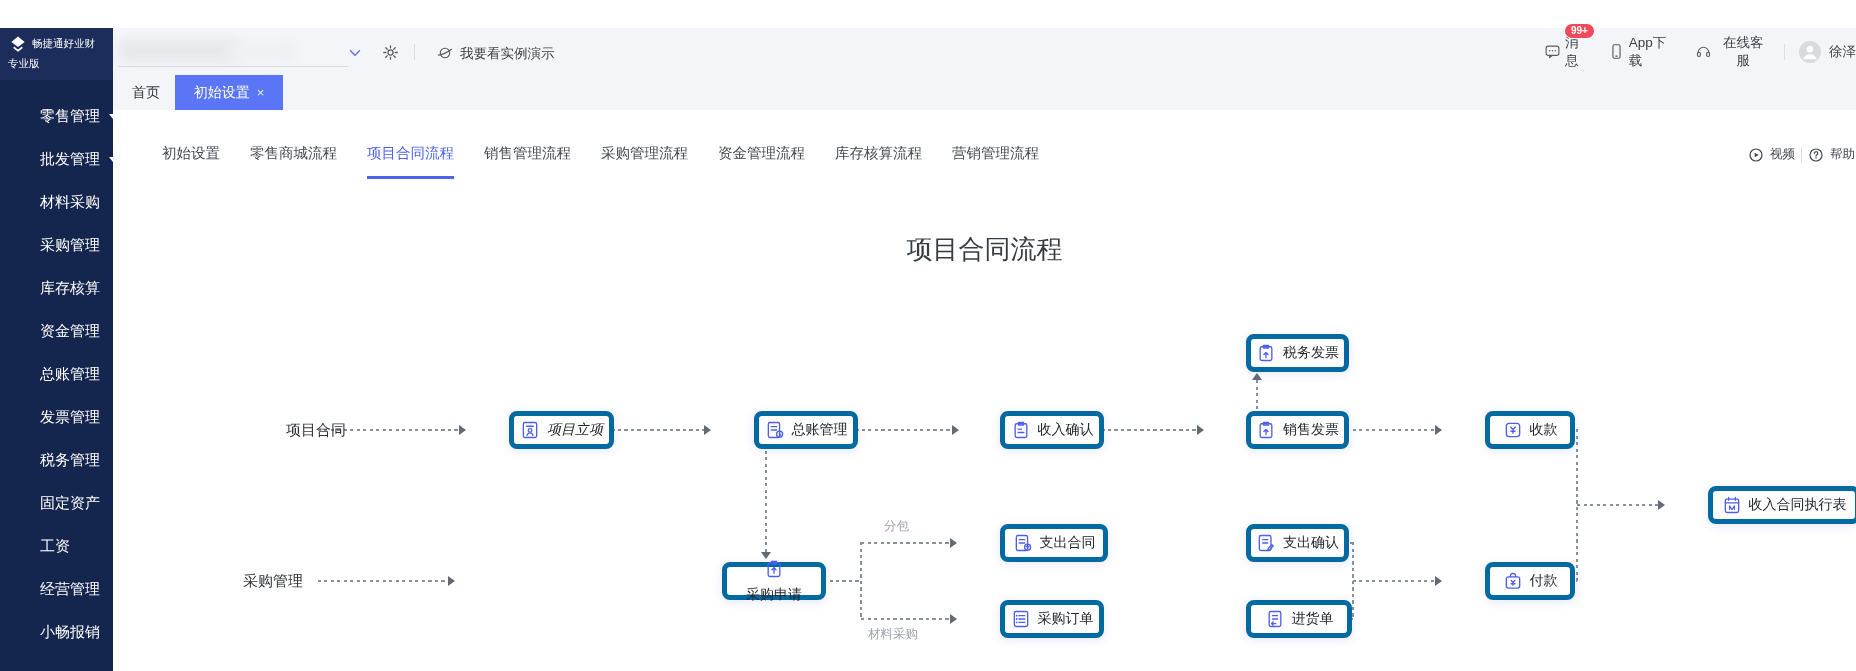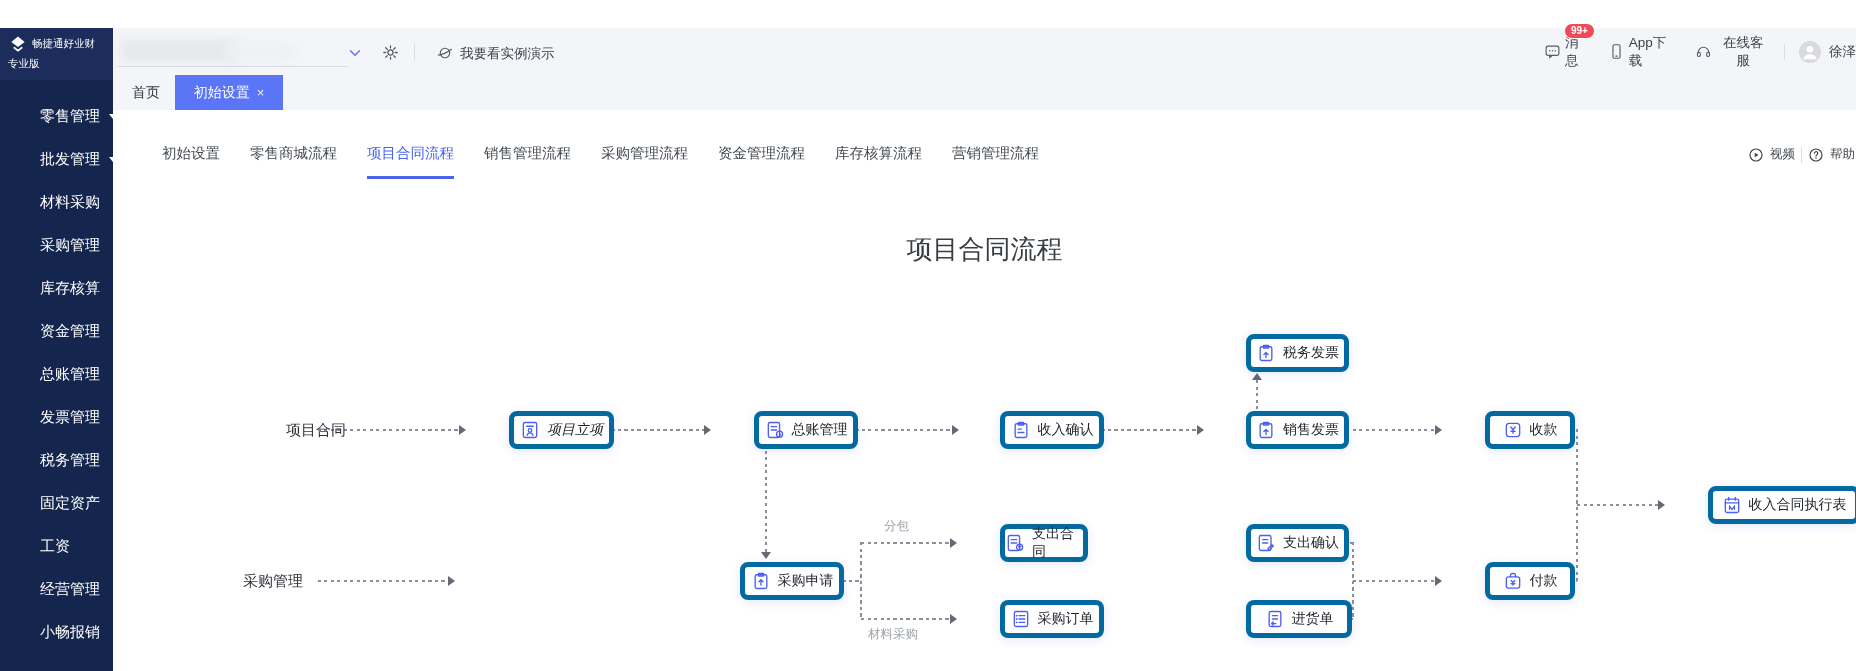--- a/index.html
+++ b/index.html
@@ -336,31 +336,31 @@
 <div class="node" style="left:1668px;top:486px;width:152px;">
   <span class="nicon">
       <svg width="20" height="20" viewBox="0 0 24 24" fill="none" stroke="#4d5ff0" stroke-width="1.6" stroke-linecap="round" stroke-linejoin="round">
         <rect x="4" y="5" width="16" height="16" rx="2"></rect>
         <path d="M4 9.5h16M8 3v3.2M16 3v3.2"></path>
         <path d="M9 17.5v-4.5l3 4.5 3-4.5v4.5" stroke-width="1.4"></path>
       </svg>
     </span>
   <span>收入合同执行表</span>
 </div>
-<div class="node" style="left:700px;top:562px;width:104px;">
+<div class="node" style="left:682px;top:562px;width:104px;flex-direction:column;">
   <span class="nicon">
       <svg width="20" height="20" viewBox="0 0 24 24" fill="none" stroke="#4d5ff0" stroke-width="1.6" stroke-linecap="round" stroke-linejoin="round">
         <rect x="5" y="4.5" width="14" height="16.5" rx="2"></rect>
         <path d="M9 2.8h6v3.2H9z"></path>
         <path d="M12 17v-6.5M9.6 13L12 10.5l2.4 2.5"></path>
       </svg>
     </span>
   <span>采购申请</span>
 </div>
-<div class="node" style="left:960px;top:524px;width:88px;">
+<div class="node" style="left:960px;top:524px;width:108px;">
   <span class="nicon">
       <svg width="20" height="20" viewBox="0 0 24 24" fill="none" stroke="#4d5ff0" stroke-width="1.6" stroke-linecap="round" stroke-linejoin="round">
         <rect x="4" y="3" width="13.5" height="18" rx="2"></rect>
         <path d="M7.5 8h6.5M7.5 12h6.5"></path>
         <circle cx="17.5" cy="17" r="3.6"></circle>
         <path d="M16.2 15.8l1.3 1.3 1.3-1.3M17.5 17.1v1.8"></path>
       </svg>
     </span>
   <span>支出合同</span>
 </div>

